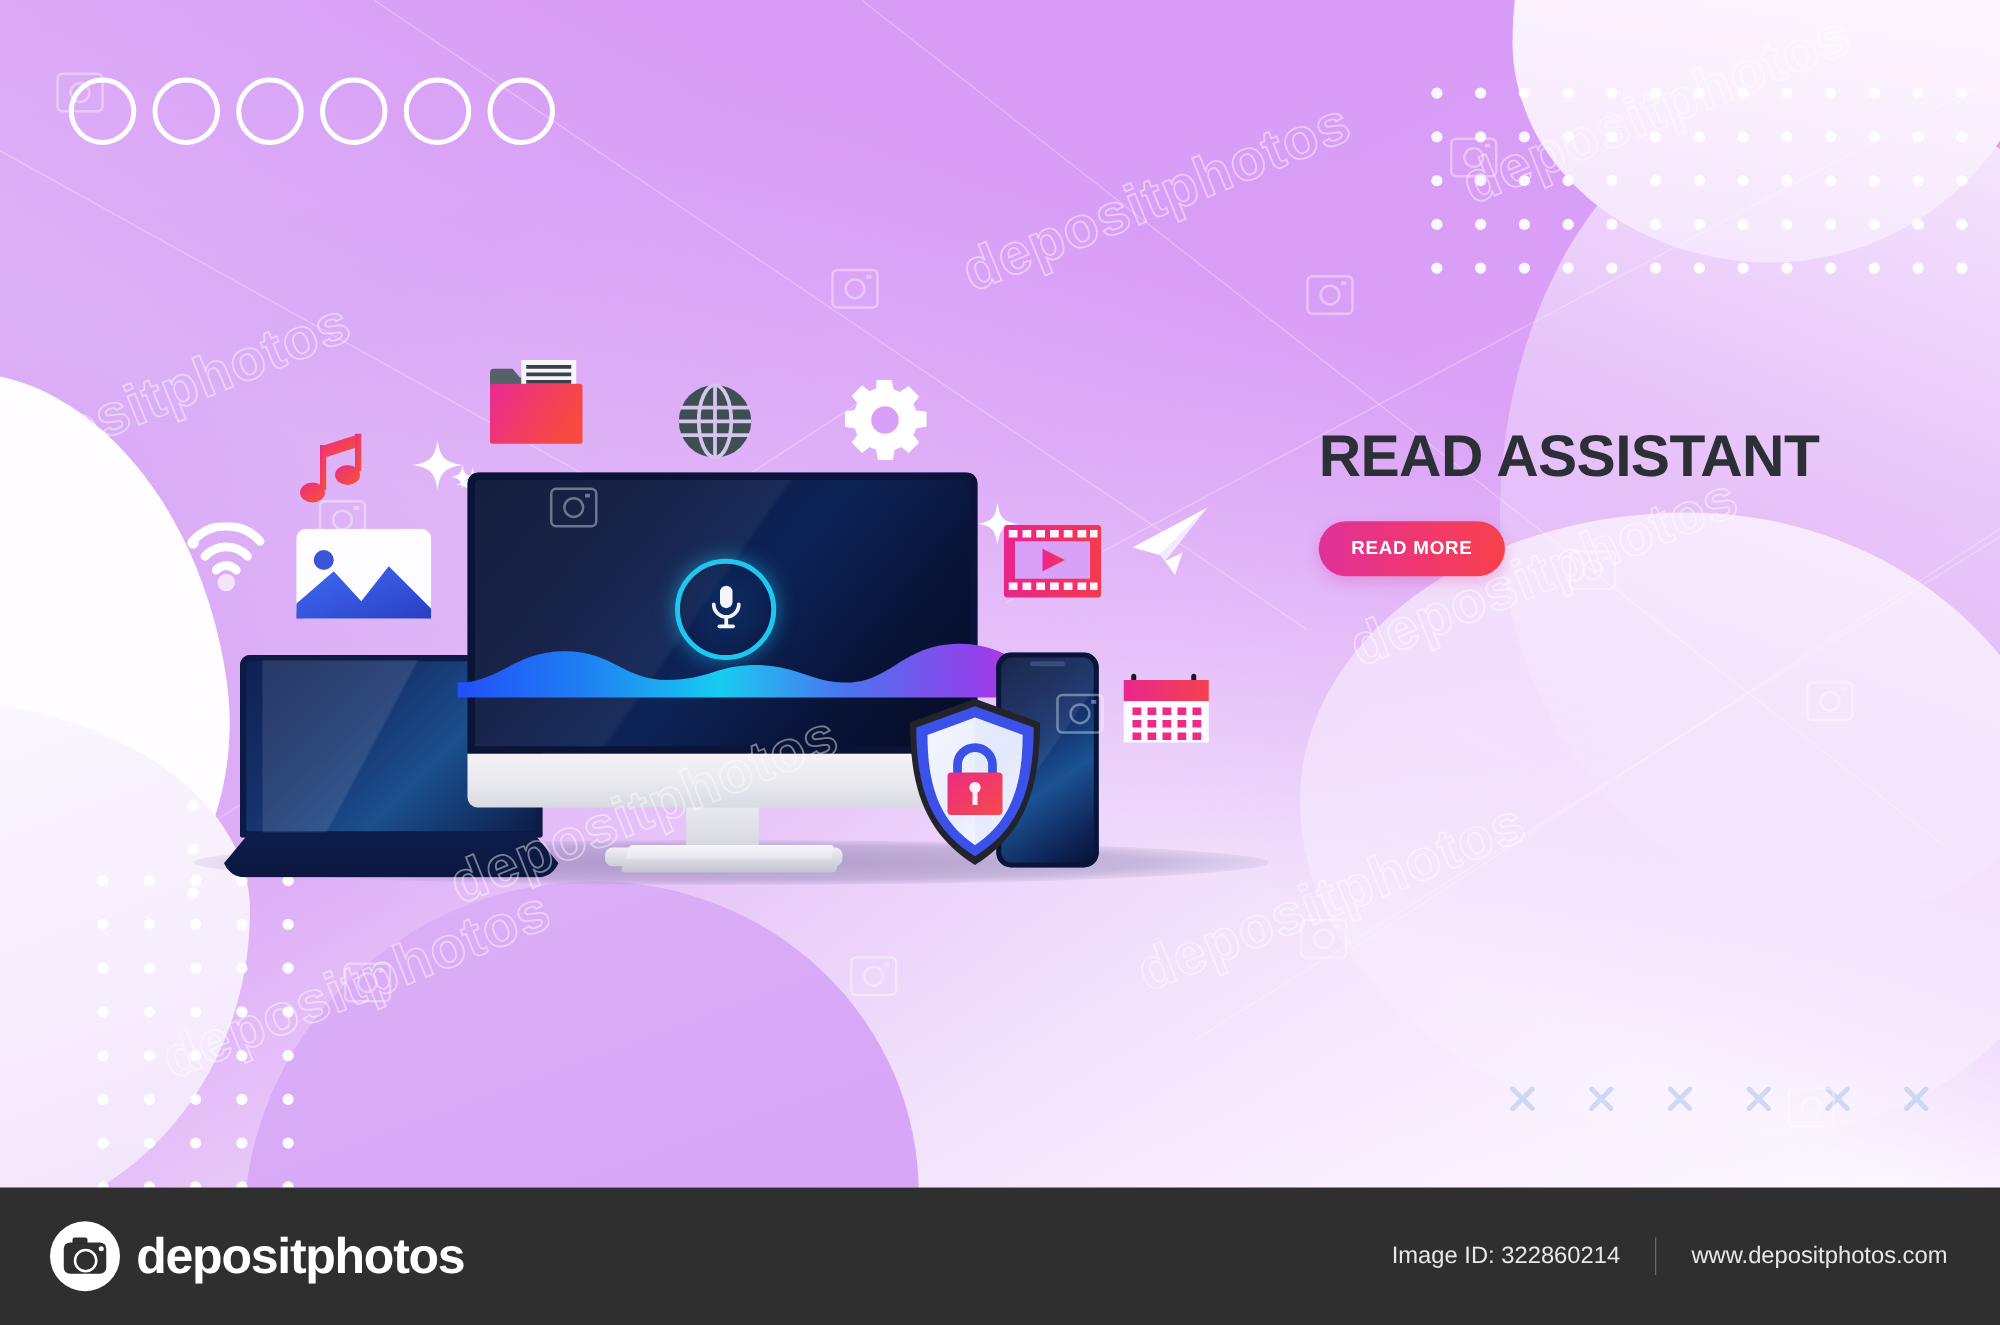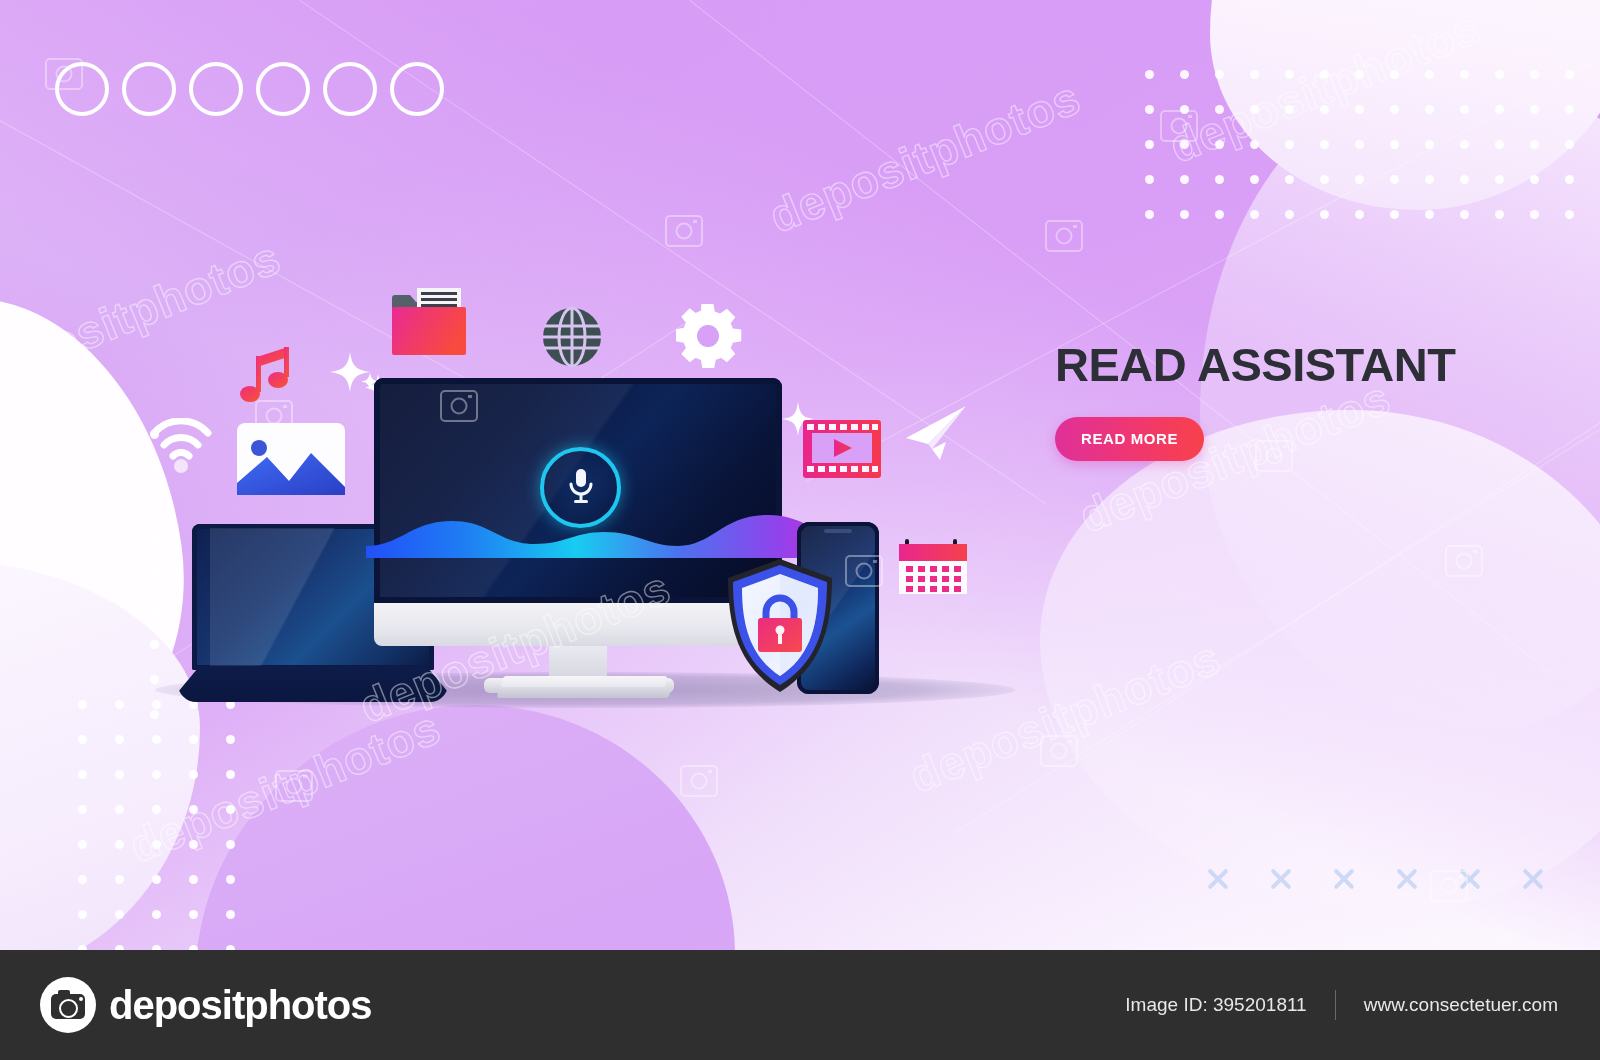--- a/index.html
+++ b/index.html
@@ -586,19 +586,19 @@
     <div class="fl">
       <div class="cam">
         <div class="cam-bump"></div>
         <div class="cam-body"></div>
         <div class="cam-lens"></div>
         <div class="cam-dot"></div>
       </div>
       <div class="dpword">depositphotos</div>
     </div>
     <div class="fr">
-      <span>Image ID: 395201811</span>
+      <span>Image ID: 322860214</span>
       <span class="fsep"></span>
-      <span>www.consectetuer.com</span>
+      <span>www.depositphotos.com</span>
     </div>
   </div>
 
 </div>
 
 </body></html>

